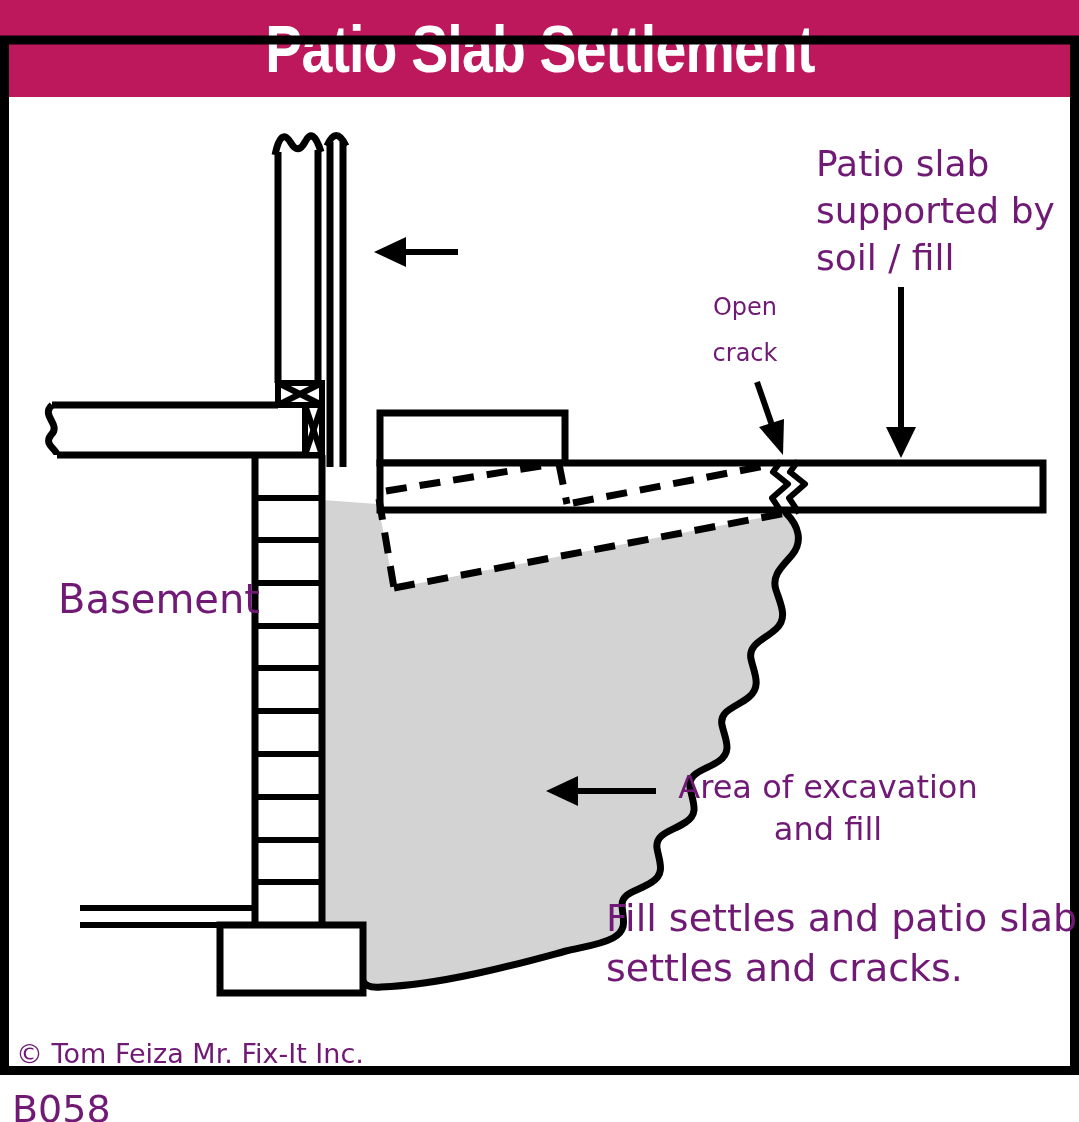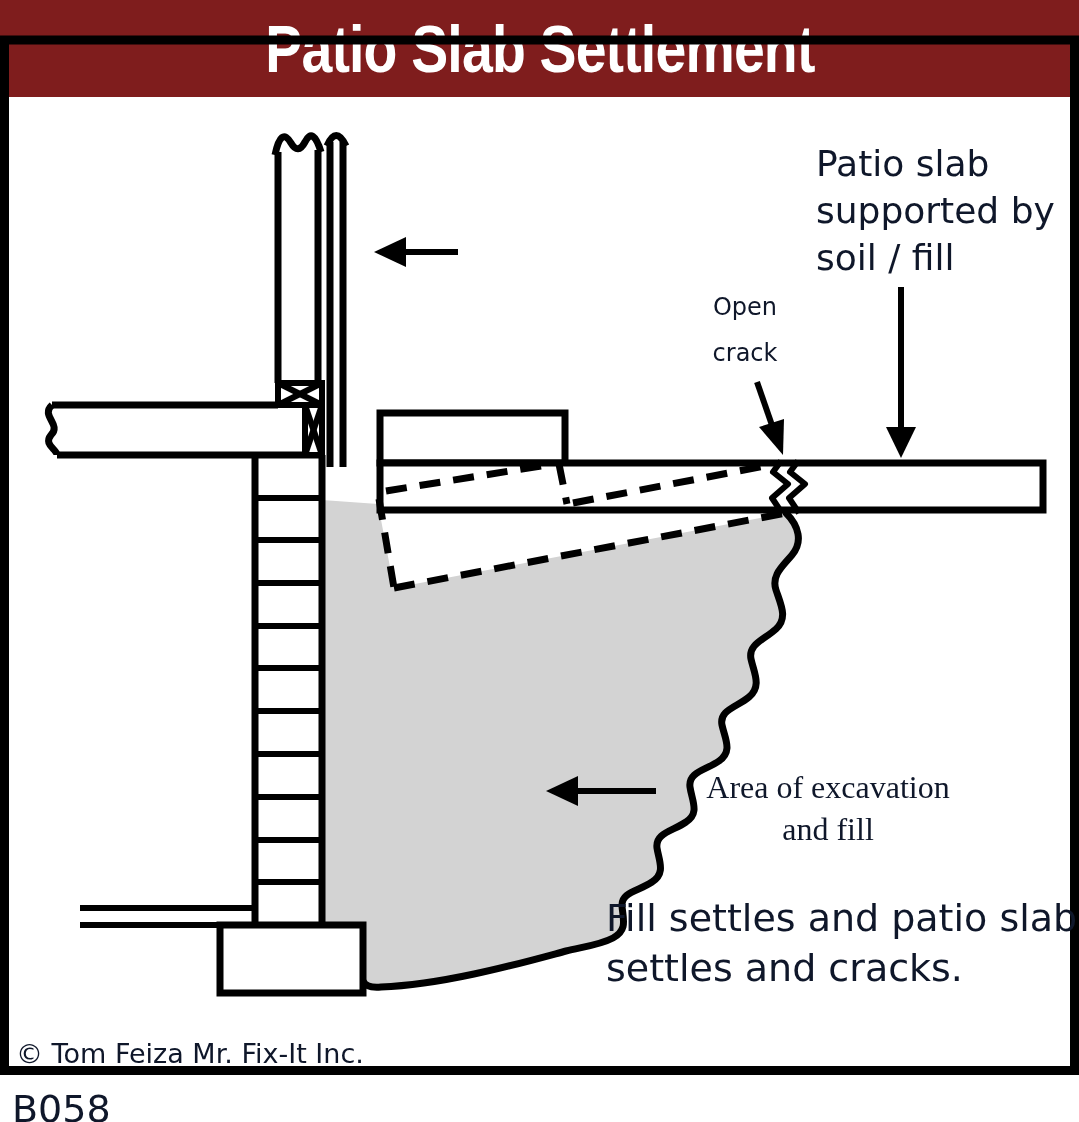--- a/index.html
+++ b/index.html
@@ -1,29 +1,29 @@
 <!DOCTYPE html>
 <html><head>
 <meta charset="utf-8">
 <style>
   html,body{margin:0;padding:0;background:#ffffff;}
   #stage{position:relative;width:1079px;height:1122px;background:#ffffff;overflow:hidden;
          font-family:"DejaVu Sans",sans-serif;}
-  #titlebar{position:absolute;left:0;top:0;width:1079px;height:97px;background:#7f1d1d;
+  #titlebar{position:absolute;left:0;top:0;width:1079px;height:97px;background:#be185d;
             display:flex;align-items:center;justify-content:center;}
   #titlebar span{color:#ffffff;font-family:"Liberation Sans",sans-serif;font-weight:700;
                  font-size:66px;letter-spacing:-1px;transform:scaleX(0.84);white-space:nowrap;}
   svg.diagram{position:absolute;left:0;top:0;}
-  .lbl{position:absolute;color:#0f172a;white-space:pre-line;line-height:1.25;}
+  .lbl{position:absolute;color:#701a75;white-space:pre-line;line-height:1.25;}
   .lbl.center{text-align:center;}
   #lbl-siding{left:468px;top:230px;font-size:38px;}
   #lbl-patio{left:816px;top:140px;font-size:36px;line-height:47px;}
   #lbl-opencrack{left:678px;top:284px;width:134px;font-size:24px;line-height:46px;}
   #lbl-basement{left:58px;top:574px;font-size:40px;}
-  #lbl-excavation{left:660px;top:766px;width:336px;font-size:32px;line-height:42px;font-family:Liberation Serif, serif;}
+  #lbl-excavation{left:660px;top:766px;width:336px;font-size:32px;line-height:42px;}
   #lbl-note{left:606px;top:893px;font-size:38px;line-height:50px;}
   #lbl-copyright{left:16px;top:1037px;font-size:27px;}
   #lbl-code{left:12px;top:1086px;font-size:38px;}
 </style>
 </head>
 <body>
 
 <div id="stage">
 
   <div id="titlebar">
@@ -163,20 +163,21 @@
       <line x1="656" y1="791" x2="562" y2="791" stroke="#000" stroke-width="6"></line>
       <polygon points="546,791 578,776 578,806" fill="#000"></polygon>
     </g>
   </svg>
 
   <div class="lbl" id="lbl-patio">Patio slab
 supported by
 soil / fill</div>
   <div class="lbl center" id="lbl-opencrack">Open
 crack</div>
+  <div class="lbl" id="lbl-basement">Basement</div>
   <div class="lbl center" id="lbl-excavation">Area of excavation
 and fill</div>
   <div class="lbl" id="lbl-note">Fill settles and patio slab
 settles and cracks.</div>
   <div class="lbl" id="lbl-copyright">© Tom Feiza Mr. Fix-It Inc.</div>
   <div class="lbl" id="lbl-code">B058</div>
 
 </div>
 
 </body></html>

